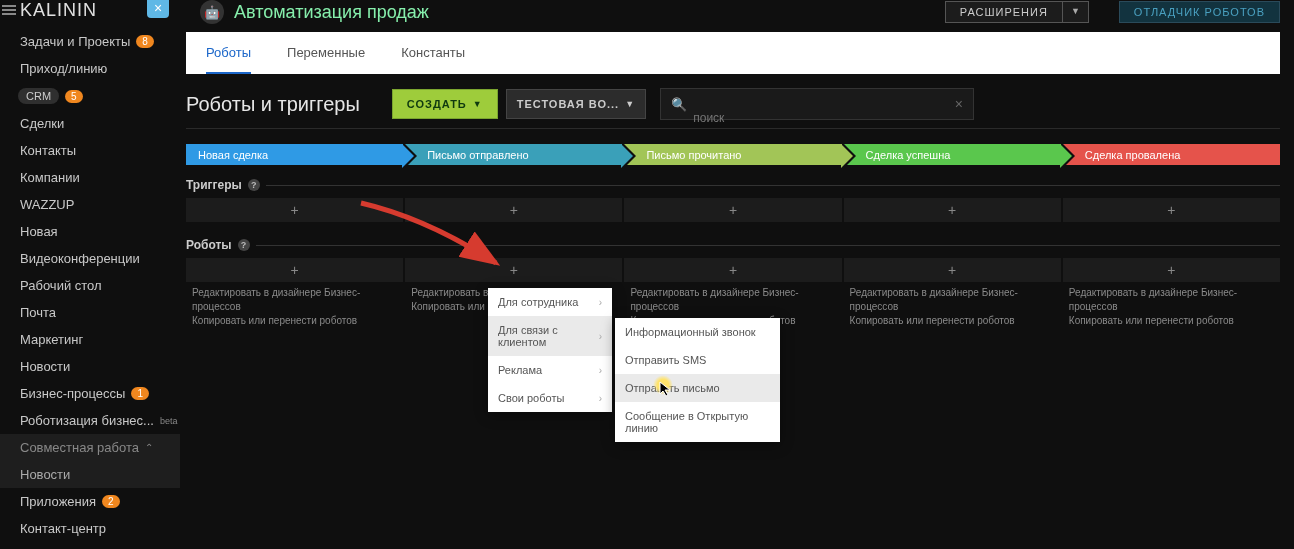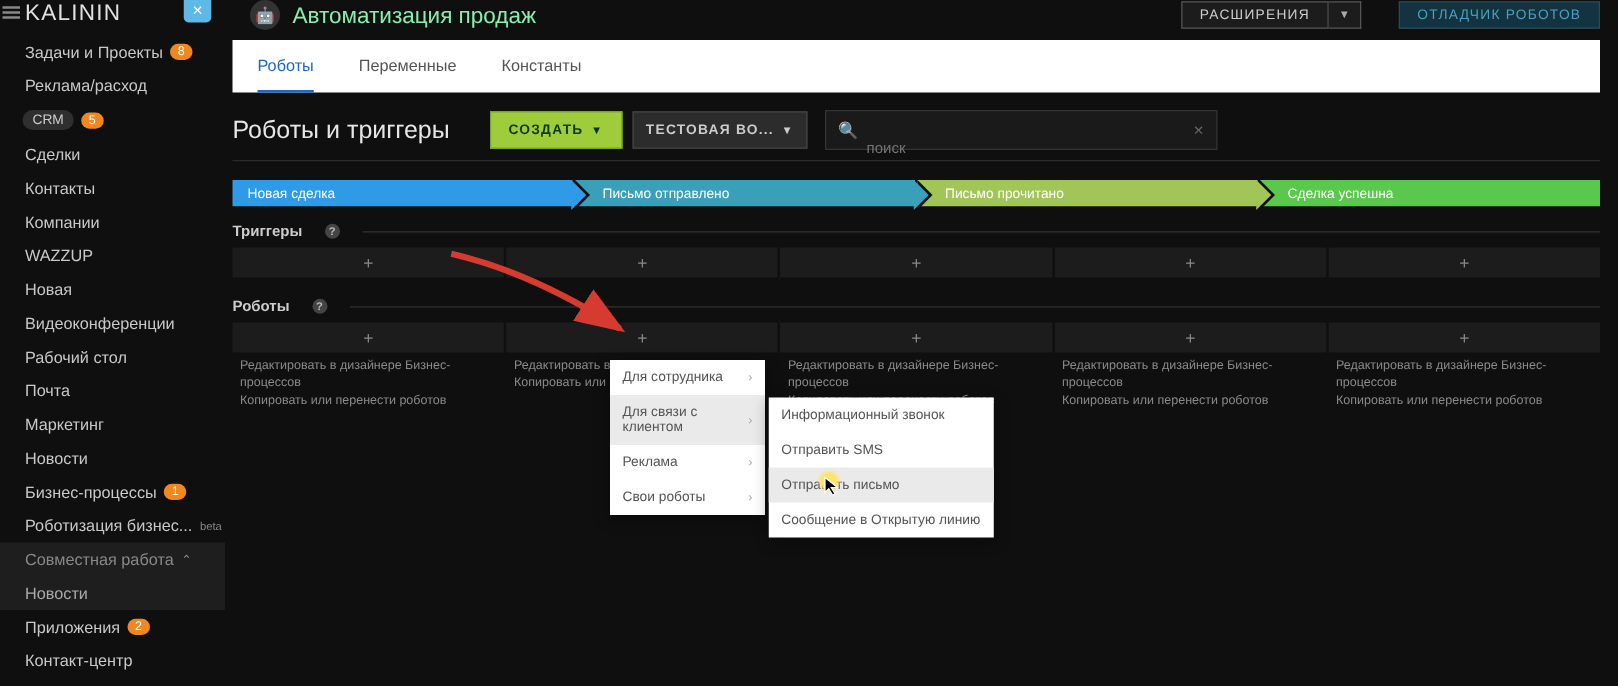--- a/index.html
+++ b/index.html
@@ -51,42 +51,42 @@
 .stages { position:absolute; left:186px; top:144px; right:14px; display:flex; gap:2px; }
 .stage { flex:1; height:21px; font-size:11px; color:#fff; display:flex; align-items:center; padding:0 12px; position:relative; }
 .stage:after { content:""; position:absolute; right:-11px; top:0; border-left:12px solid var(--bg); border-top:12px solid transparent; border-bottom:12px solid transparent; z-index:2; }
 .stage:before { content:""; position:absolute; left:0; top:0; border-left:12px solid #0f0f0f; border-top:12px solid transparent; border-bottom:12px solid transparent; z-index:1; }
 .stage:first-child:before { display:none; }
 .stage:last-child:after { display:none; }
 .stage .sp { padding-left:10px; }
 .stage:first-child .sp { padding-left:0; }
 
 
-.row-head { position:absolute; left:186px; font-size:12px; color:#ccc; font-weight:bold; display:flex; align-items:center; gap:18px; }
+.row-head { position:absolute; left:186px; font-size:12px; color:#ccc; font-weight:bold; display:flex; align-items:center; gap:6px; }
 .row-head .help { width:12px; height:12px; border-radius:50%; background:#444; color:#bbb; font-size:9px; display:flex; align-items:center; justify-content:center; }
 .row-head .line { height:1px; background:#333; flex:1; }
 .rh1 { top:178px; right:14px; }
 .rh2 { top:238px; right:14px; }
 
 .cells { position:absolute; left:186px; right:14px; display:flex; gap:2px; }
 .c1 { top:198px; } .c2 { top:258px; } .c3 { top:284px; }
 .cell-add { flex:1; height:24px; background:#1c1c1c; color:#888; font-size:14px; display:flex; align-items:center; justify-content:center; cursor:pointer; }
 .cell-link { flex:1; font-size:10px; color:#8a8a8a; padding:2px 6px; line-height:1.4; cursor:pointer; }
 .cell-link span { display:block; }
 
 
 .arrow-svg { position:absolute; left:356px; top:198px; pointer-events:none; z-index:5; }
 
 
 .menu1 { position:absolute; left:488px; top:288px; width:124px; background:#fff; box-shadow:0 3px 12px rgba(0,0,0,.4); z-index:10; }
 .menu1 .mi { font-size:11px; color:#555; padding:8px 10px; display:flex; justify-content:space-between; align-items:center; cursor:pointer; }
 .menu1 .mi:hover, .menu1 .mi.hover { background:#eaeaea; }
 .menu1 .mi .arr { color:#aaa; font-size:10px; }
 
-.menu2 { position:absolute; left:615px; top:318px; width:180px; background:#fff; box-shadow:0 3px 12px rgba(0,0,0,.4); z-index:11; }
+.menu2 { position:absolute; left:615px; top:318px; width:165px; background:#fff; box-shadow:0 3px 12px rgba(0,0,0,.4); z-index:11; }
 .menu2 .mi { font-size:11px; color:#555; padding:8px 10px; cursor:pointer; }
 .menu2 .mi:hover, .menu2 .mi.hover { background:#eaeaea; }
 
 .cursor { position:absolute; left:656px; top:378px; z-index:20; pointer-events:none; }
 .cursor .ring { position:absolute; left:-3px; top:-3px; width:20px; height:20px; border-radius:50%; background:radial-gradient(circle,#ffe36b 40%,rgba(255,227,107,0) 70%); }
 .cursor svg { position:absolute; left:3px; top:3px; }
 </style>
 </head>
 <body>
 
@@ -97,21 +97,21 @@
   </div>
 <div class="brand">KALININ</div>
 <div class="close-btn">×</div>
 
 <div class="sidebar">
   <div class="item">
       <span>Задачи и Проекты</span>
       <span class="badge">8</span>
     </div>
   <div class="item">
-      <span>Реклама/расход</span>
+      <span>Приход/линию</span>
     </div>
   <div class="item" style="margin-left:-2px">
       <span class="pill">CRM</span>
       <span class="badge">5</span>
     </div>
   <div class="item">
       <span>Сделки</span>
     </div>
   <div class="item">
       <span>Контакты</span>
@@ -206,20 +206,23 @@
     </div>
   <div class="stage" style="--bg:#3aa0b9;background:#3aa0b9">
       <span class="sp">Письмо отправлено</span>
     </div>
   <div class="stage" style="--bg:#a2c557;background:#a2c557">
       <span class="sp">Письмо прочитано</span>
     </div>
   <div class="stage" style="--bg:#5ac74d;background:#5ac74d">
       <span class="sp">Сделка успешна</span>
     </div>
+  <div class="stage" style="--bg:#e5534b;background:#e5534b">
+      <span class="sp">Сделка провалена</span>
+    </div>
 </div>
 
 <div class="row-head rh1">
     <span>Триггеры</span>
     <span class="help">?</span>
     <span class="line"></span>
   </div>
 <div class="cells c1">
   <div class="cell-add">+</div>
   <div class="cell-add">+</div>

